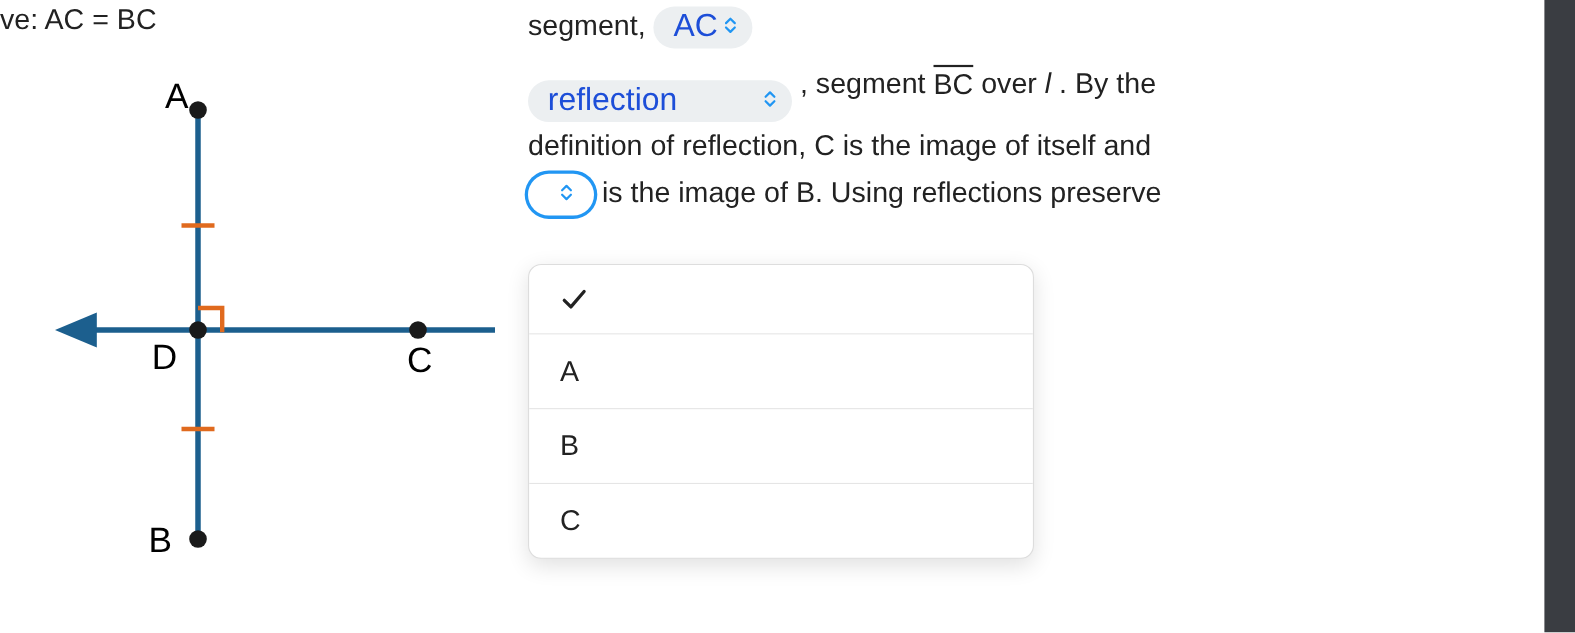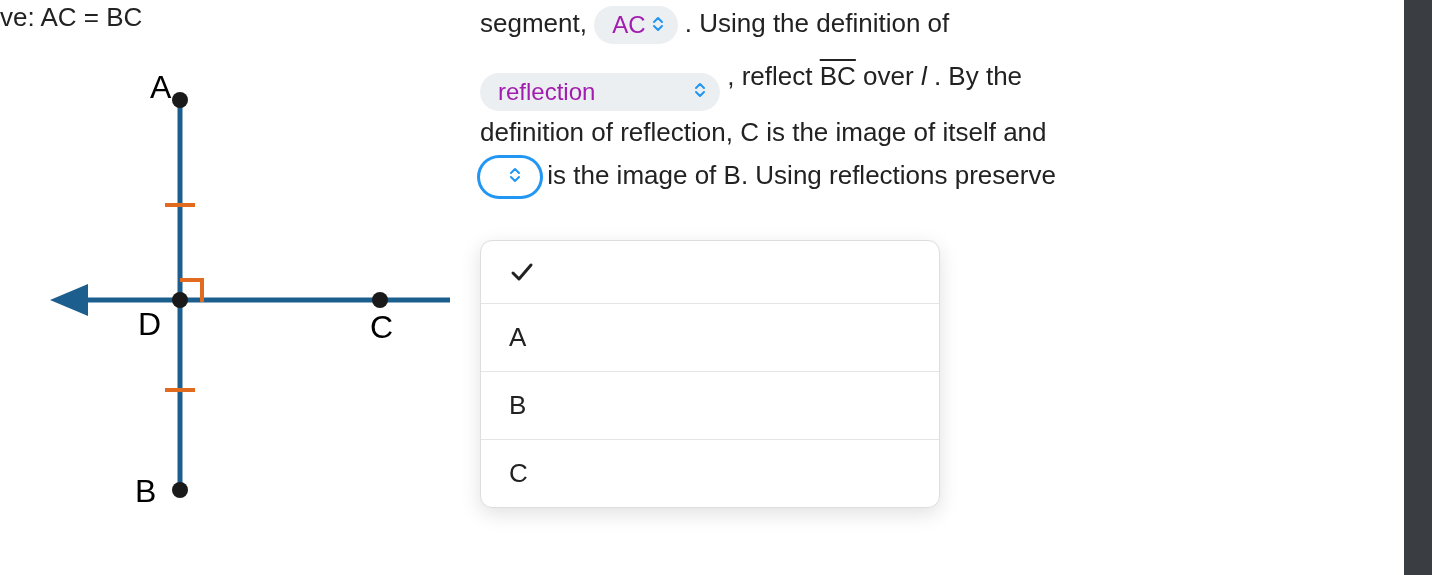--- a/index.html
+++ b/index.html
@@ -52,22 +52,22 @@
       align-items: center;
       background: #eceff1;
       border-radius: 22px;
       padding: 2px 14px 2px 18px;
       height: 38px;
       vertical-align: middle;
       position: relative;
       min-width: 50px;
     }
     .pill .label {
-      color: #a21caf;
-      font-size: 24px;
+      color: #1d4ed8;
+      font-size: 29px;
       padding-right: 6px;
     }
     .pill .chev {
       color: #2196f3;
       font-size: 16px;
       line-height: 1;
       margin-left: auto;
     }
     .pill.empty {
       min-width: 60px;
@@ -159,32 +159,31 @@
       <div>
         <span>segment, </span>
         <span class="pill">
           <span class="label">AC</span>
           <span class="chev">
             <svg width="12" height="18" viewBox="0 0 12 18">
                 <path d="M2 7 L6 3 L10 7 M2 11 L6 15 L10 11" stroke="#2196f3" stroke-width="2" fill="none" stroke-linecap="round" stroke-linejoin="round"></path>
               </svg>
           </span>
         </span>
-        <span> . Using the definition of</span>
       </div>
       <div>
         <span class="pill wide">
           <span class="label">reflection</span>
           <span class="chev">
             <svg width="12" height="18" viewBox="0 0 12 18">
                 <path d="M2 7 L6 3 L10 7 M2 11 L6 15 L10 11" stroke="#2196f3" stroke-width="2" fill="none" stroke-linecap="round" stroke-linejoin="round"></path>
               </svg>
           </span>
         </span>
-        <span> , reflect </span>
+        <span> , segment </span>
         <span class="overline">BC</span>
         <span> over </span>
         <span class="italic">l</span>
         <span>. By the</span>
       </div>
       <div>
         <span>definition of reflection, C is the image of itself and</span>
       </div>
       <div>
         <span class="pill empty selected">

